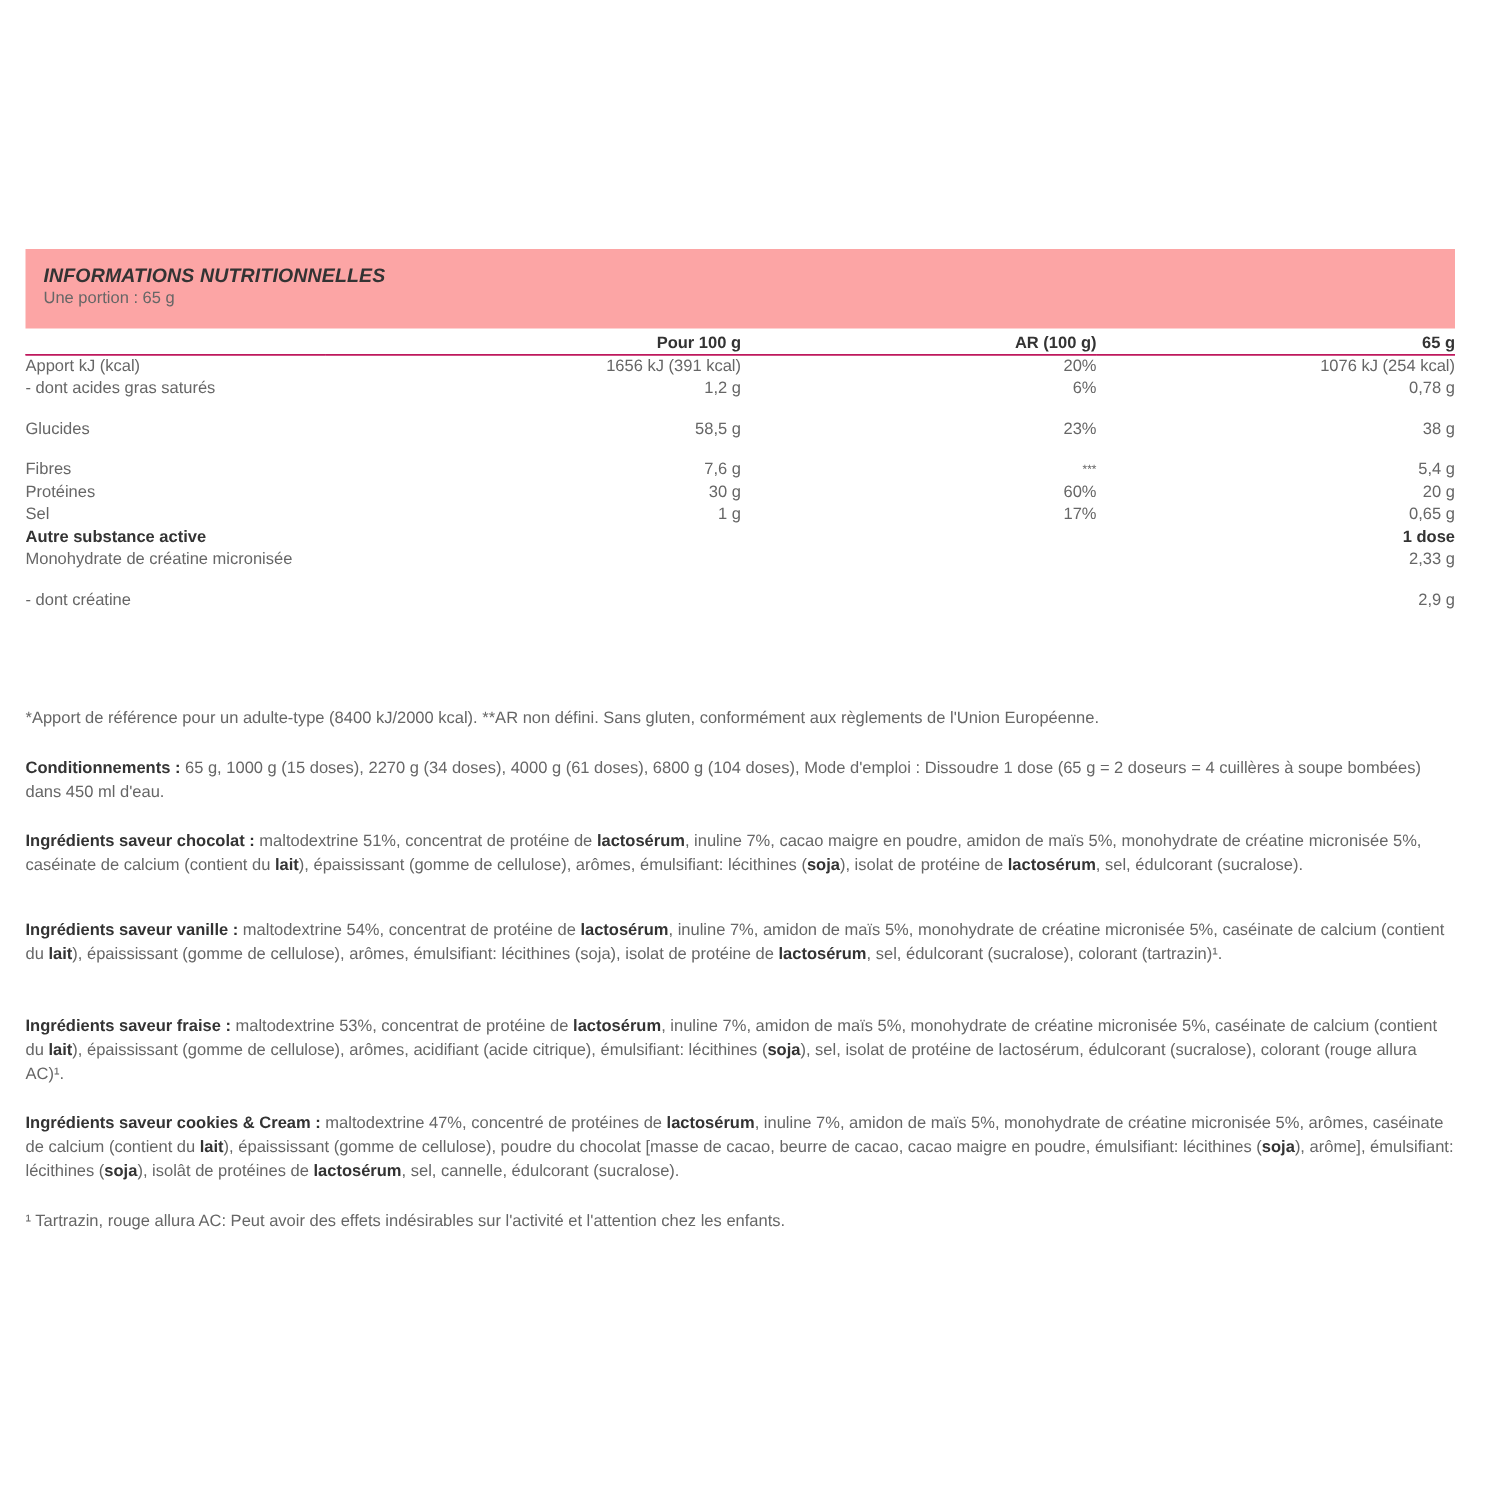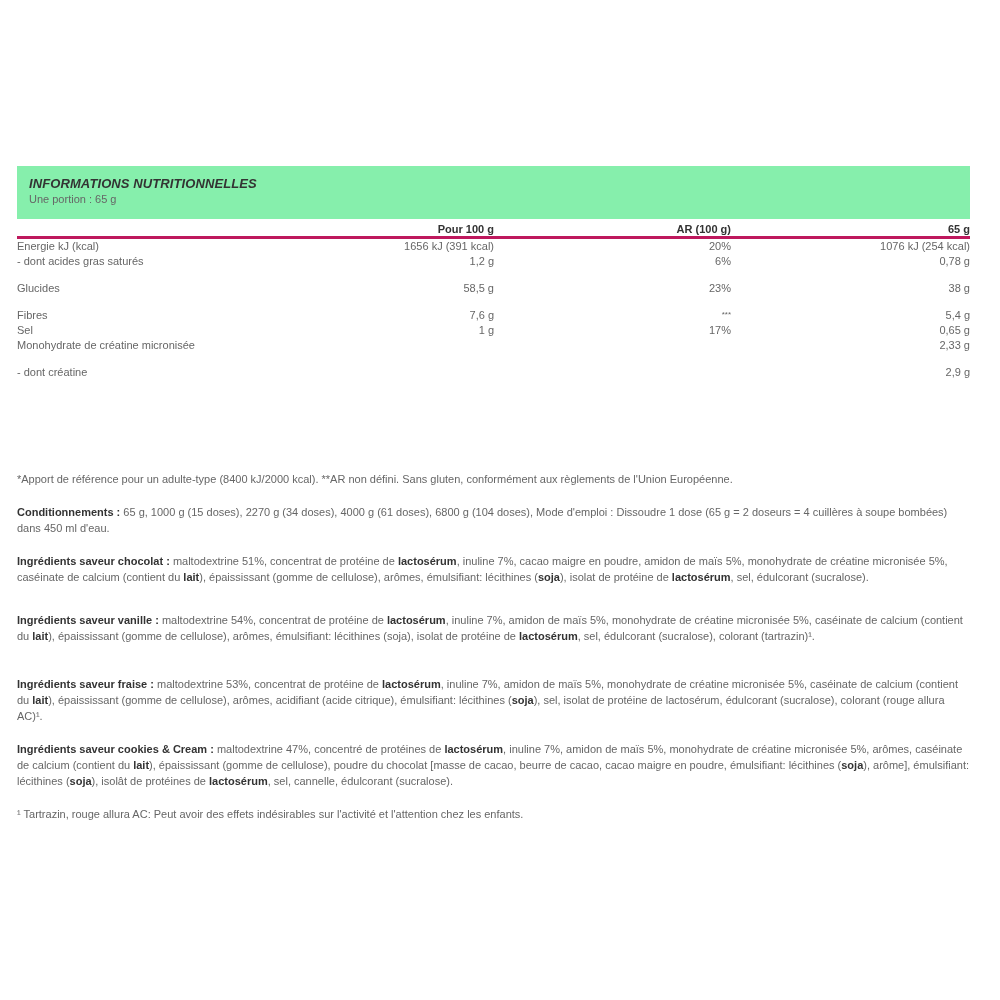--- a/index.html
+++ b/index.html
@@ -3,34 +3,34 @@
   <meta charset="utf-8">
   <style>
     html, body { margin: 0; padding: 0; background: #ffffff; }
     body {
       width: 1000px; height: 1000px; position: relative; overflow: hidden;
       font-family: "Liberation Sans", "DejaVu Sans", sans-serif;
       color: #666666;
     }
     .wrap { position: absolute; left: 17px; top: 166px; width: 953px; }
     .header-box {
-      background: #86efac;
+      background: #fca5a5;
       height: 53px;
       padding-left: 12px;
       box-sizing: border-box;
     }
     .title {
       font-weight: bold; font-style: italic; font-size: 13px; color: #333333;
       padding-top: 10px; line-height: 16px; letter-spacing: 0.1px;
     }
     .portion { font-size: 11px; color: #666; line-height: 14px; }
     table.nut { width: 953px; border-collapse: collapse; font-size: 11px; }
     table.nut th {
       font-weight: bold; color: #333; text-align: right; font-size: 11px;
-      padding: 0; height: 15px; border-bottom: 3px solid #be185d;
+      padding: 0; height: 15px; border-bottom: 1px solid #be185d;
     }
     table.nut td { padding: 0; color: #666; line-height: 14px; vertical-align: top; }
     table.nut td.r { text-align: right; }
     table.nut tr.tall td { height: 27px; }
     table.nut tr.short td { height: 15px; }
     table.nut tr.bold td { font-weight: bold; color: #333; }
     .c1 { width: 200px; text-align: left !important; }
     .c2 { width: 277px; }
     .c3 { width: 237px; }
     .c4 { width: 239px; }
@@ -51,21 +51,21 @@
     <thead>
       <tr>
         <th class="c1"></th>
         <th class="c2">Pour 100 g</th>
         <th class="c3">AR (100 g)</th>
         <th class="c4">65 g</th>
       </tr>
     </thead>
     <tbody>
       <tr class="short">
-        <td class="c1">Energie kJ (kcal)</td>
+        <td class="c1">Apport kJ (kcal)</td>
         <td class="r">1656 kJ (391 kcal)</td>
         <td class="r">20%</td>
         <td class="r">1076 kJ (254 kcal)</td>
       </tr>
       <tr class="tall">
         <td class="c1">- dont acides gras saturés</td>
         <td class="r">1,2 g</td>
         <td class="r">6%</td>
         <td class="r">0,78 g</td>
       </tr>
@@ -75,24 +75,36 @@
         <td class="r">23%</td>
         <td class="r">38 g</td>
       </tr>
       <tr class="short">
         <td class="c1">Fibres</td>
         <td class="r">7,6 g</td>
         <td class="r stars">***</td>
         <td class="r">5,4 g</td>
       </tr>
       <tr class="short">
+        <td class="c1">Protéines</td>
+        <td class="r">30 g</td>
+        <td class="r">60%</td>
+        <td class="r">20 g</td>
+      </tr>
+      <tr class="short">
         <td class="c1">Sel</td>
         <td class="r">1 g</td>
         <td class="r">17%</td>
         <td class="r">0,65 g</td>
+      </tr>
+      <tr class="short bold">
+        <td class="c1">Autre substance active</td>
+        <td class="r"></td>
+        <td class="r"></td>
+        <td class="r">1 dose</td>
       </tr>
       <tr class="tall">
         <td class="c1" style="white-space:nowrap">Monohydrate de créatine micronisée</td>
         <td class="r"></td>
         <td class="r"></td>
         <td class="r">2,33 g</td>
       </tr>
       <tr class="short">
         <td class="c1">- dont créatine</td>
         <td class="r"></td>

